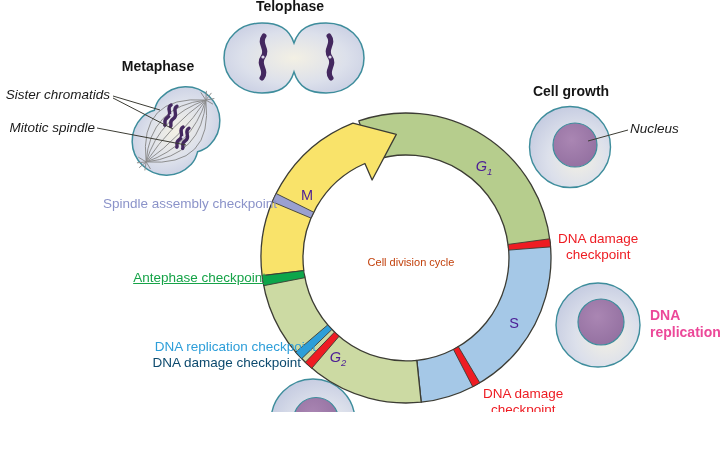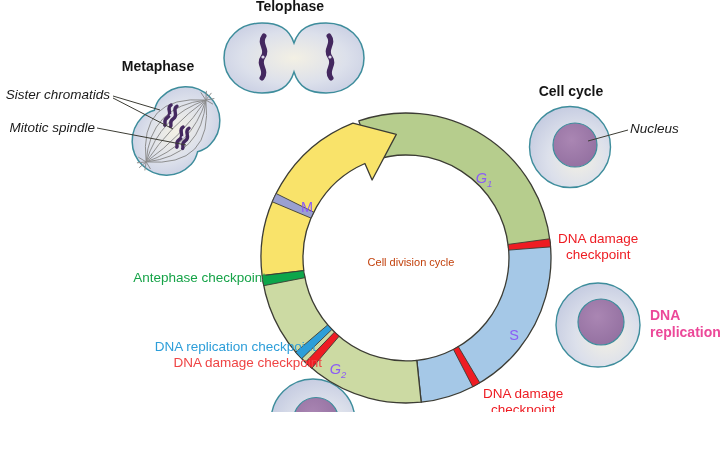--- a/index.html
+++ b/index.html
@@ -6,21 +6,21 @@
   .stage{position:relative;width:720px;height:412px;background:#ffffff;
          font-family:"Liberation Sans", sans-serif;overflow:hidden;}
   .stage svg{position:absolute;left:0;top:0;}
   .lbl{position:absolute;white-space:nowrap;line-height:1.05;}
   .bold{font-weight:bold;font-size:14px;color:#151515;letter-spacing:0;}
   .cxx{transform:translateX(-50%);}
   .cp{font-size:13.5px;}
   .ra{text-align:right;}
   .two{line-height:16px;text-align:center;}
   .bold2{font-weight:bold;font-size:14px;color:#ec4899;line-height:17px;}
-  .phase-label{position:absolute;transform:translate(-50%,-50%);font-size:14.5px;color:#8b5cf6;white-space:nowrap;margin-top:12px;}
+  .phase-label{position:absolute;transform:translate(-50%,-50%);font-size:14.5px;color:#4c1d95;white-space:nowrap;}
   .phase-label sub{font-size:9.5px;line-height:0;}
   .ital{font-style:italic;}
   .center-title{position:absolute;transform:translate(-50%,-50%);font-weight:normal;
                 font-size:11px;color:#c2410c;white-space:nowrap;}
   .callout{font-size:13.5px;color:#1a1a1a;font-style:italic;}
 </style>
 </head>
 <body>
 
 <div class="stage">
@@ -108,33 +108,34 @@
     <g stroke="#3c3c34" stroke-width="1">
       <line x1="113" y1="96" x2="160" y2="110"></line>
       <line x1="113" y1="98" x2="173" y2="129"></line>
       <line x1="97" y1="128" x2="186" y2="145"></line>
       <line x1="628" y1="130" x2="588" y2="141"></line>
     </g>
   </svg>
 
   <div class="lbl bold cxx" style="left:290px;top:-1px">Telophase</div>
   <div class="lbl bold cxx" style="left:158px;top:59px">Metaphase</div>
-  <div class="lbl bold cxx" style="left:571px;top:84px">Cell cycle</div>
+  <div class="lbl bold cxx" style="left:571px;top:84px">Cell growth</div>
   <div class="lbl bold2" style="left:650px;top:307px">
     <div>DNA</div>
     <div>replication</div>
   </div>
 
   <div class="lbl callout ra" style="right:610px;top:88px">Sister chromatids</div>
   <div class="lbl callout ra" style="right:625px;top:121px">Mitotic spindle</div>
   <div class="lbl callout" style="left:630px;top:122px">Nucleus</div>
 
-  <div class="lbl cp ra" style="right: 454px; top: 271px; color: rgb(22, 163, 72);">Antephase checkpoint</div>
+  <div class="lbl cp ra" style="right: 443px; top: 197px; color: rgb(139, 147, 201);">Spindle assembly checkpoint</div>
+  <div class="lbl cp ra" style="right: 454px; top: 271px; color: rgb(22, 163, 72); text-decoration: underline;">Antephase checkpoint</div>
   <div class="lbl cp ra" style="right: 404px; top: 340px; color: rgb(45, 158, 217);">DNA replication checkpoint</div>
-  <div class="lbl cp ra" style="right: 398px; top: 356px; color: #ef4444;">DNA damage checkpoint</div>
+  <div class="lbl cp ra" style="right: 419px; top: 356px; color: #0c4a6e;">DNA damage checkpoint</div>
   <div class="lbl cp two" style="left: 558px; top: 231px; color: rgb(238, 28, 35);">
     <div>DNA damage</div>
     <div>checkpoint</div>
   </div>
   <div class="lbl cp two" style="left: 483px; top: 386px; color: rgb(238, 28, 35);">
     <div>DNA damage</div>
     <div>checkpoint</div>
   </div>
 
   <div class="center-title" style="left:411px;top:262px">Cell division cycle</div>

